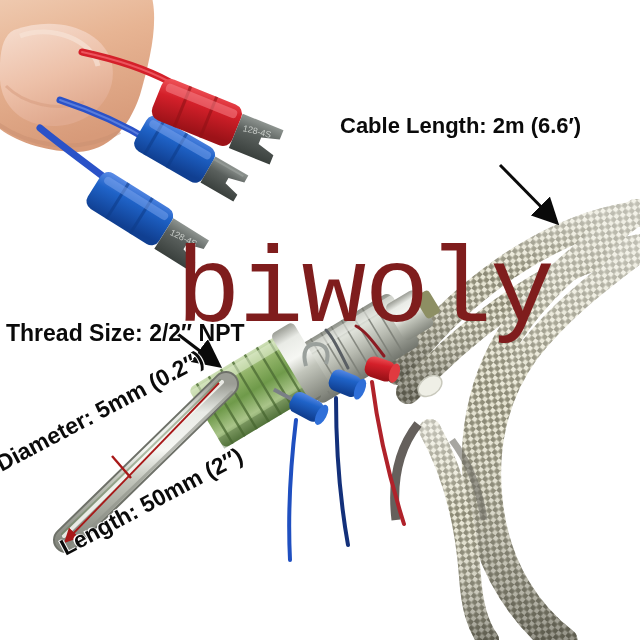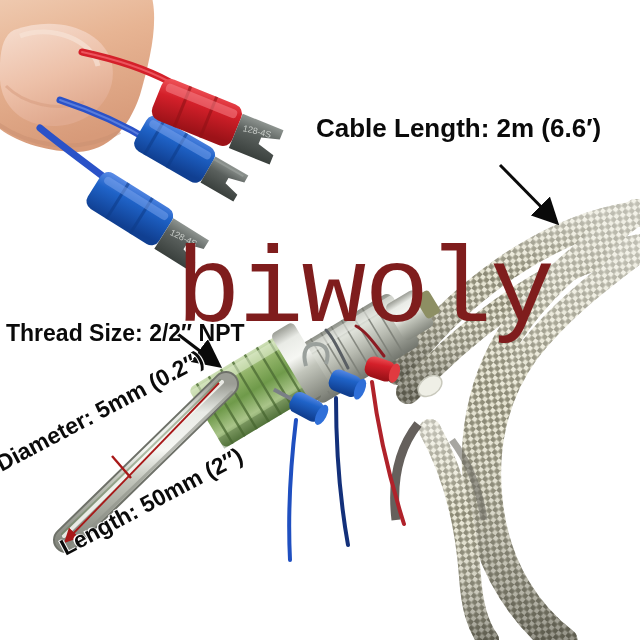--- a/index.html
+++ b/index.html
@@ -13,21 +13,21 @@
     font-family:Liberation Mono, monospace;
     font-size:108px;line-height:1;color:#7f1d1d;
     letter-spacing:-2px;user-select:none;white-space:nowrap;
   }
   
   .anno{
     position:absolute;color:#0a0a0a;font-weight:bold;white-space:nowrap;
     font-family:"Liberation Sans", sans-serif;
     text-shadow:0 0 1px #fff, 0 0 2px #fff, 1px 1px 0 #fff, -1px -1px 0 #fff;
   }
-  #cable-len{left:316px;top:113px;font-size:26px;}
+  #cable-len{left:340px;top:113px;font-size:22px;}
   #thread-size{left:6px;top:320px;font-size:23px;}
   #diameter{left:-2px;top:452px;font-size:23px;transform:rotate(-28deg);transform-origin:0 50%;}
   #length{left:62px;top:536px;font-size:23px;transform:rotate(-28deg);transform-origin:0 50%;}
 
   
   .layer{position:absolute;left:0;top:0;width:640px;height:640px;}
   #photo{z-index:1}
   #marks{z-index:3;pointer-events:none}
   .watermark{z-index:2}
   .anno{z-index:4}

